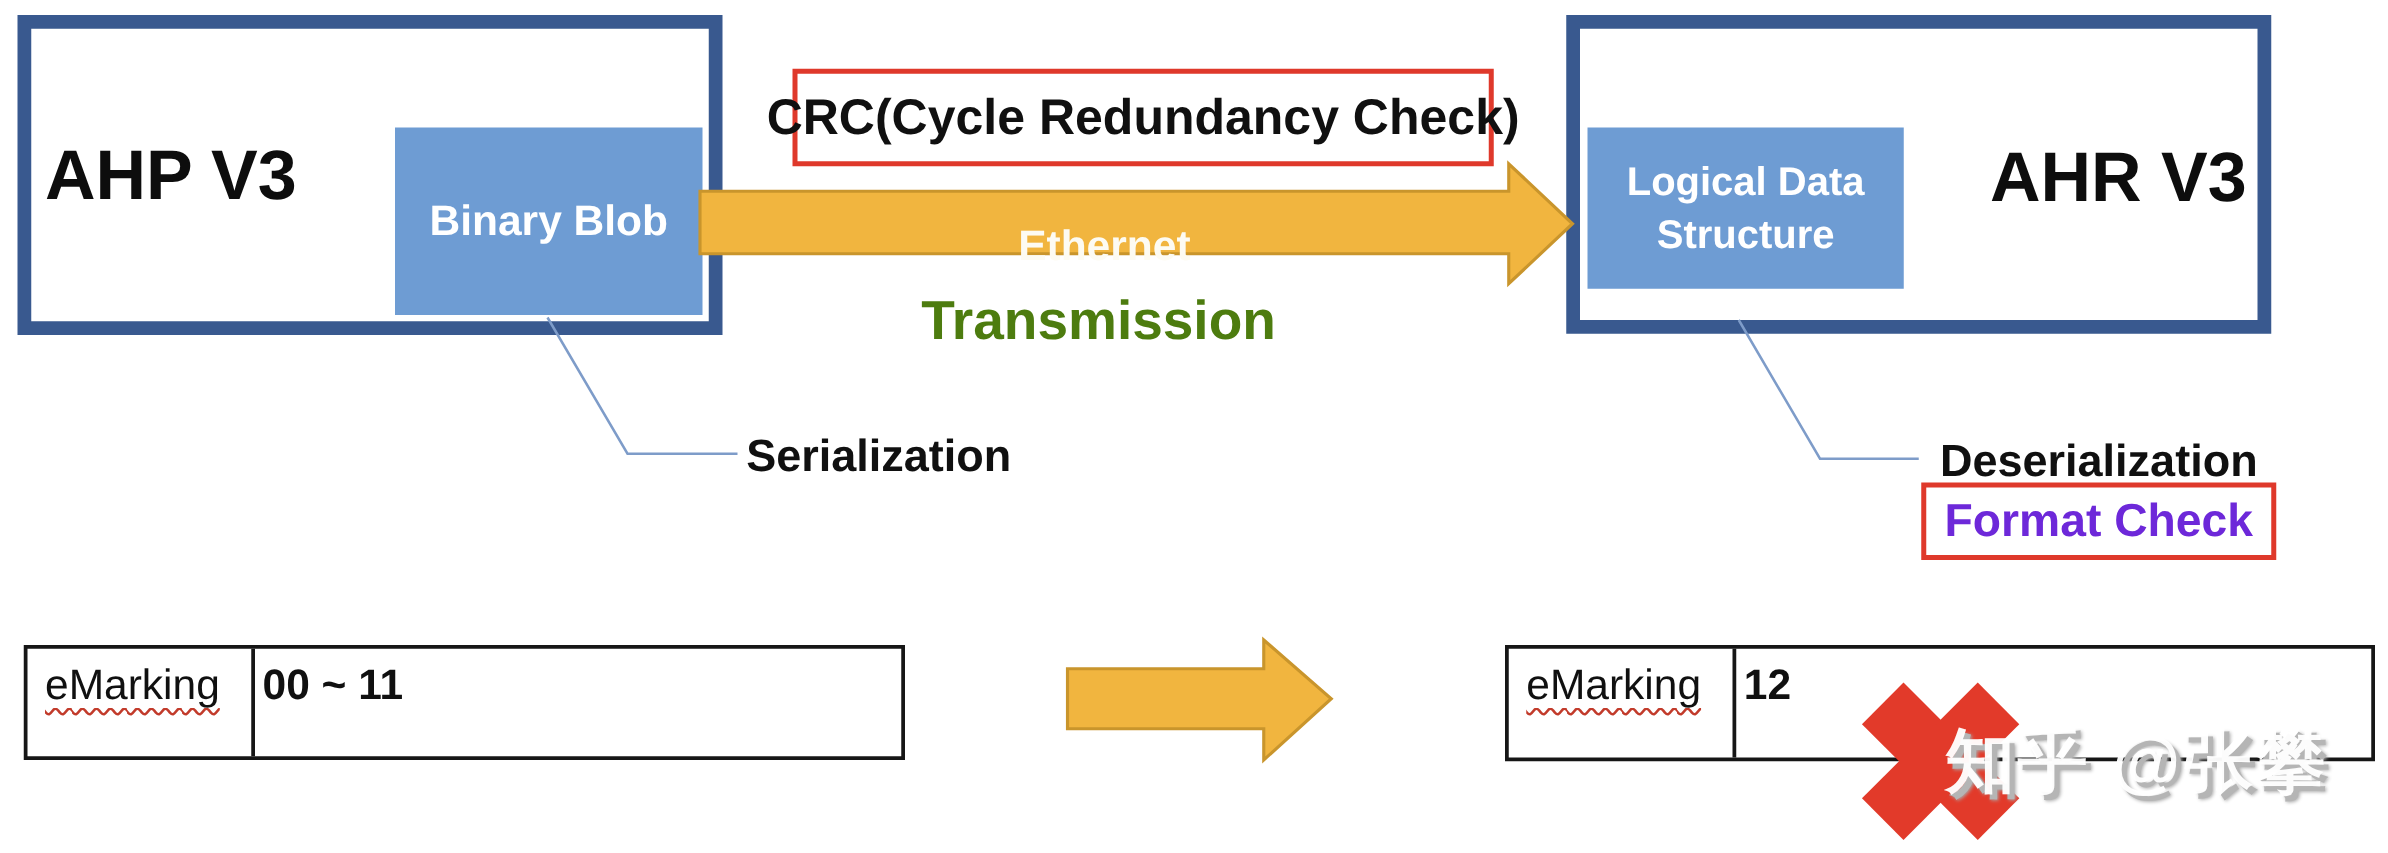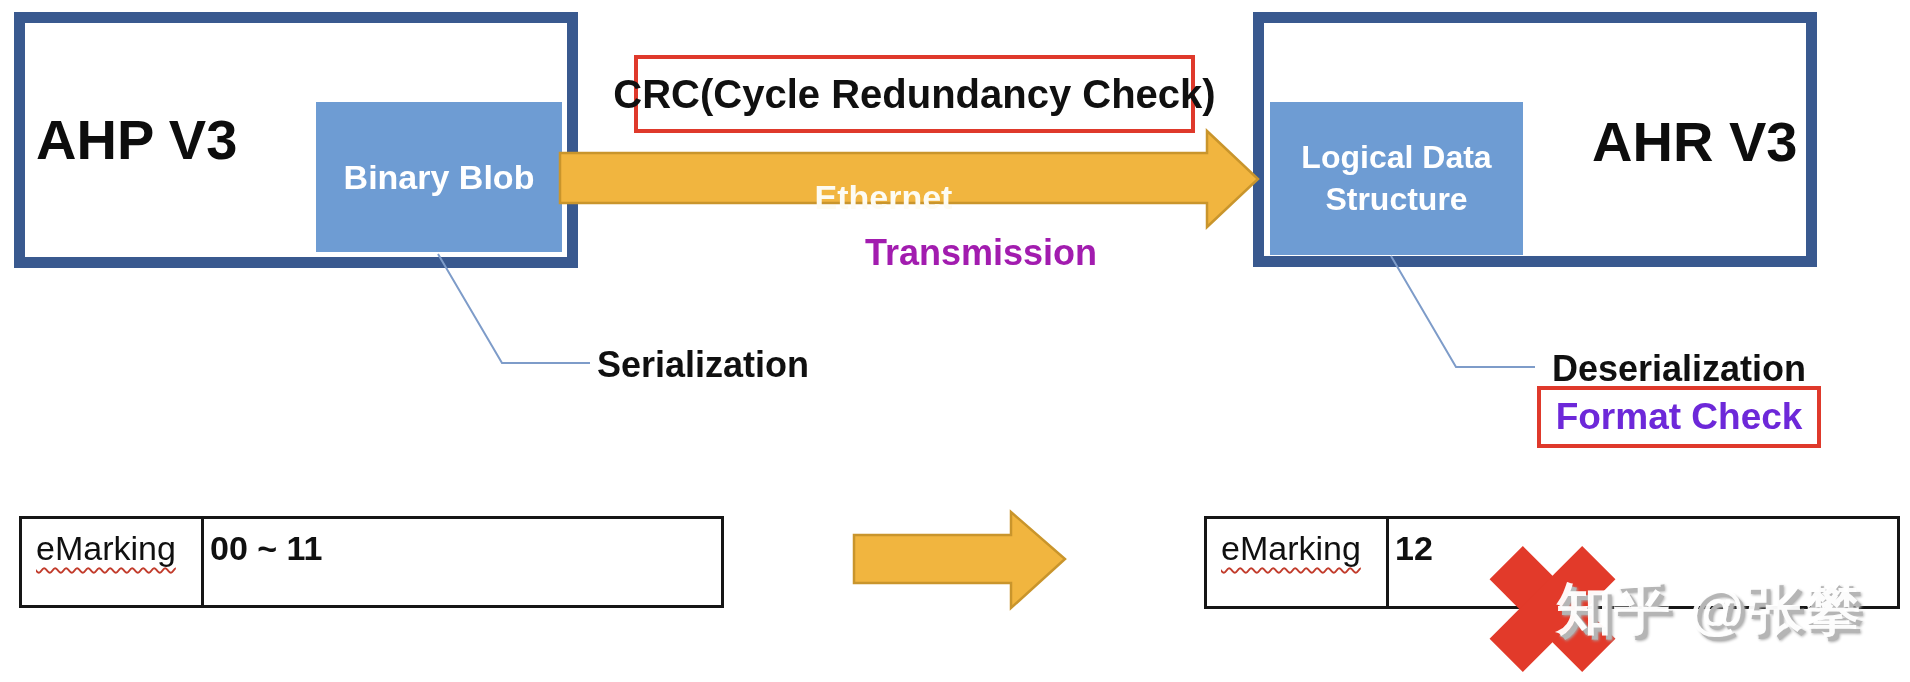--- a/index.html
+++ b/index.html
@@ -28,36 +28,36 @@
   }
   .sys-title.left{left:36px;top:112px;}
   .sys-title.right{left:1592px;top:114px;}
   .payload{
     position:absolute;
     background:#6E9CD3;color:#ffffff;
     display:flex;align-items:center;justify-content:center;
     text-align:center;font-weight:600;z-index:2;
   }
   .payload.left{left:316px;top:102px;width:246px;height:150px;font-size:34px;}
-  .payload.right{left:1270px;top:102px;width:253px;height:153px;font-size:32px;line-height:1.3;padding:0 24px;box-sizing:border-box;}
+  .payload.right{left:1270px;top:102px;width:253px;height:129px;font-size:32px;line-height:1.3;padding:0 24px;box-sizing:border-box;}
   
   .crc-box{
     position:absolute;left:634px;top:55px;width:561px;height:78px;
     box-sizing:border-box;border:4px solid #DF392B;background:#ffffff;
     display:flex;align-items:center;justify-content:center;
     font-size:40px;font-weight:600;color:#101010;white-space:nowrap;z-index:2;
   }
   .ethernet-label{
     position:absolute;left:560px;top:153px;width:647px;height:50px;
     display:flex;align-items:center;justify-content:center;
     font-size:34px;font-weight:600;color:#FDFBF2;z-index:6;margin-top:19px;
   }
   .transmission-label{
     position:absolute;left:737px;top:232px;width:360px;
-    text-align:right;font-size:36px;font-weight:600;color:#a21caf;z-index:2;
+    text-align:left;font-size:44px;font-weight:600;color:#4d7c0f;z-index:2;
   }
   .callout-label{
     position:absolute;font-size:36px;font-weight:600;color:#101010;
     white-space:nowrap;z-index:2;
   }
   .callout-label.ser{left:597px;top:344px;}
   .callout-label.deser{left:1552px;top:348px;}
   .format-check-box{
     position:absolute;left:1537px;top:386px;width:284px;height:62px;
     box-sizing:border-box;border:4px solid #DF392B;

